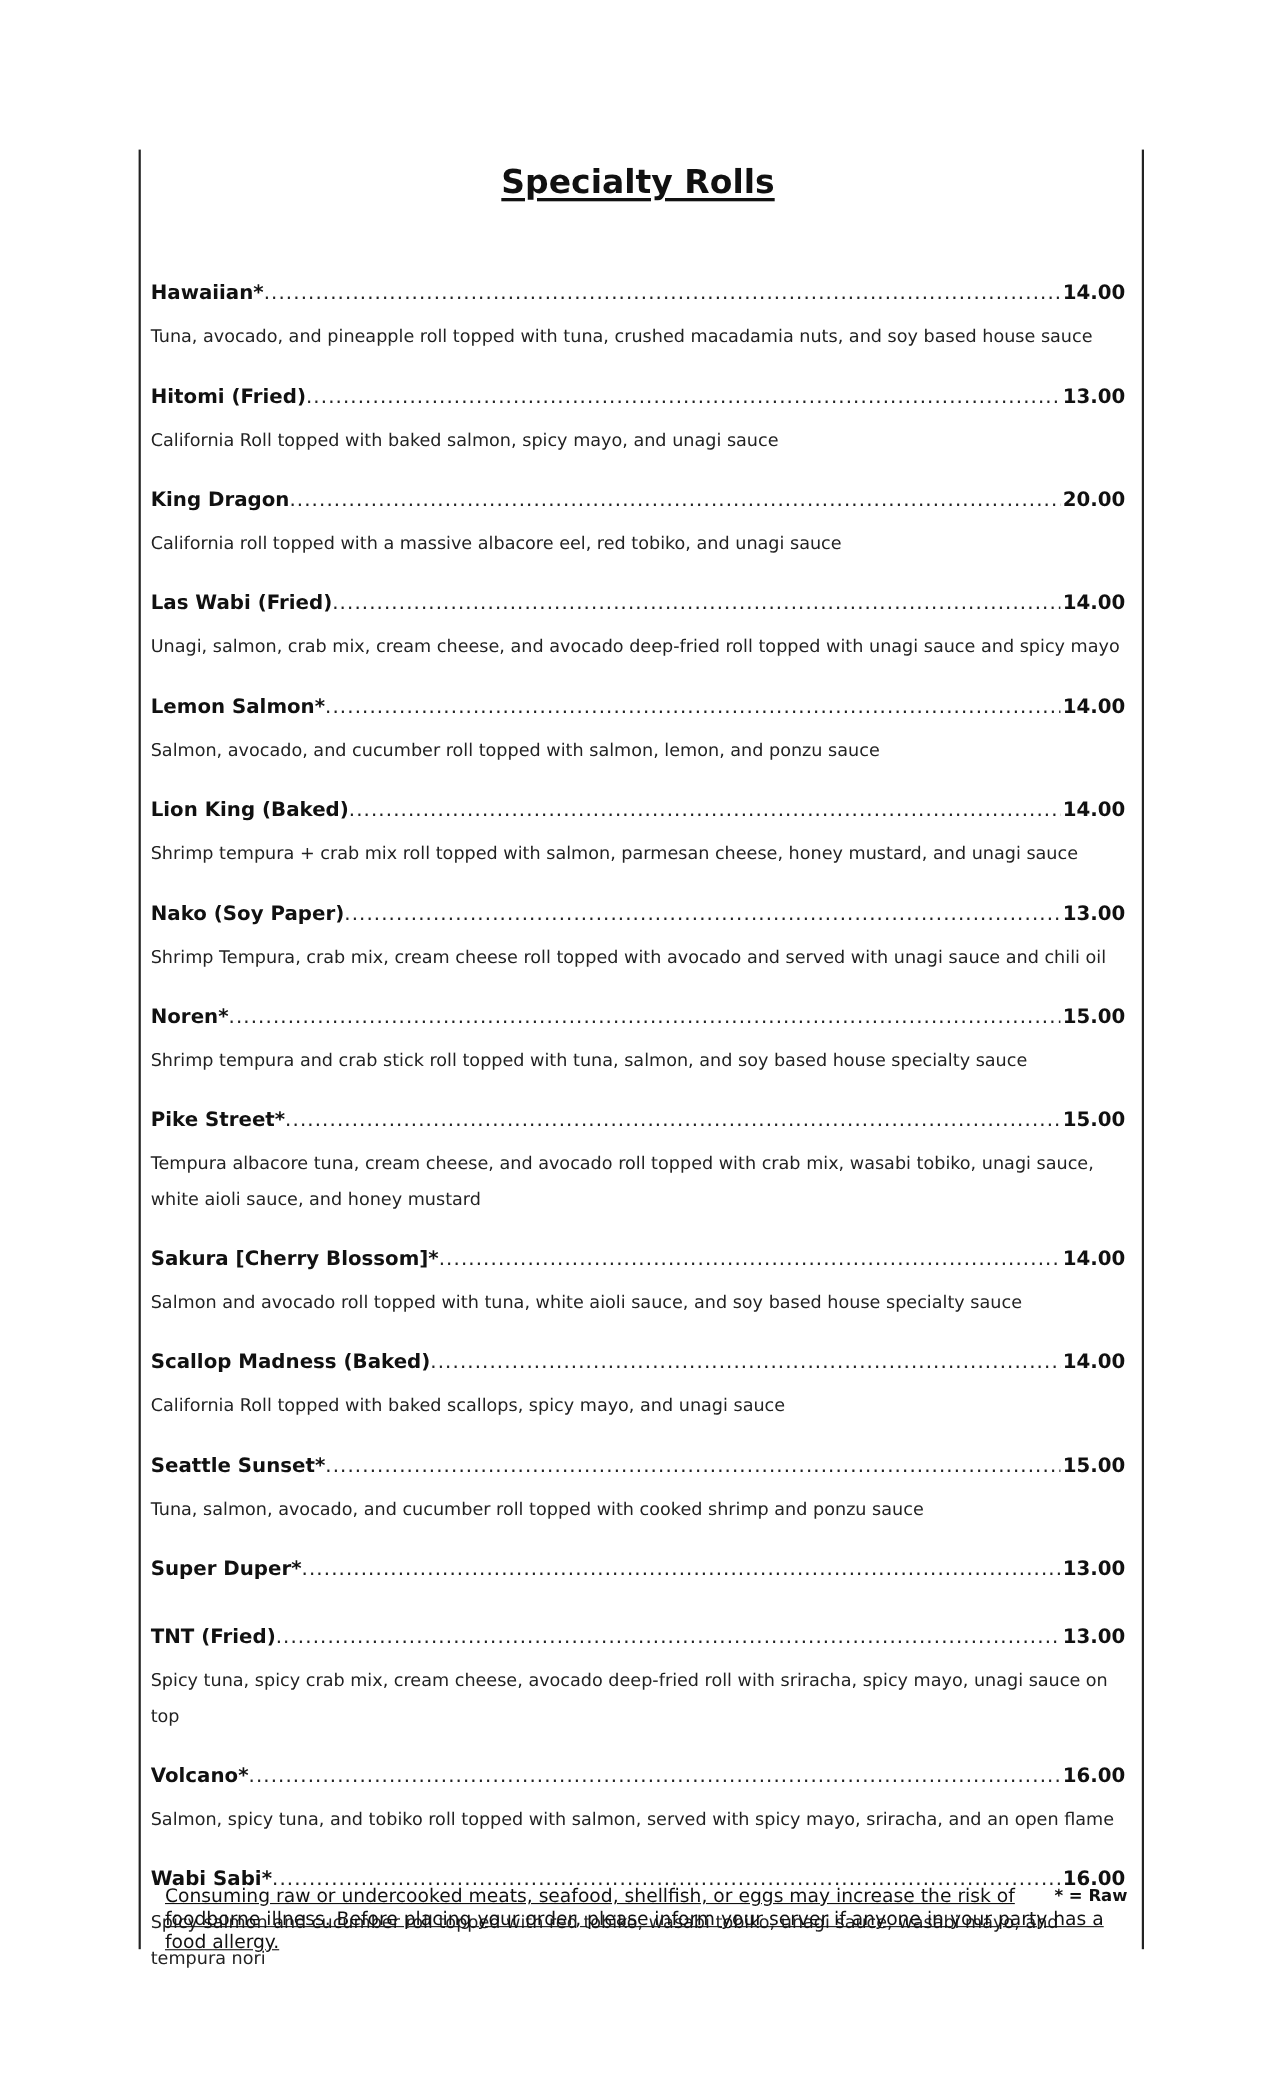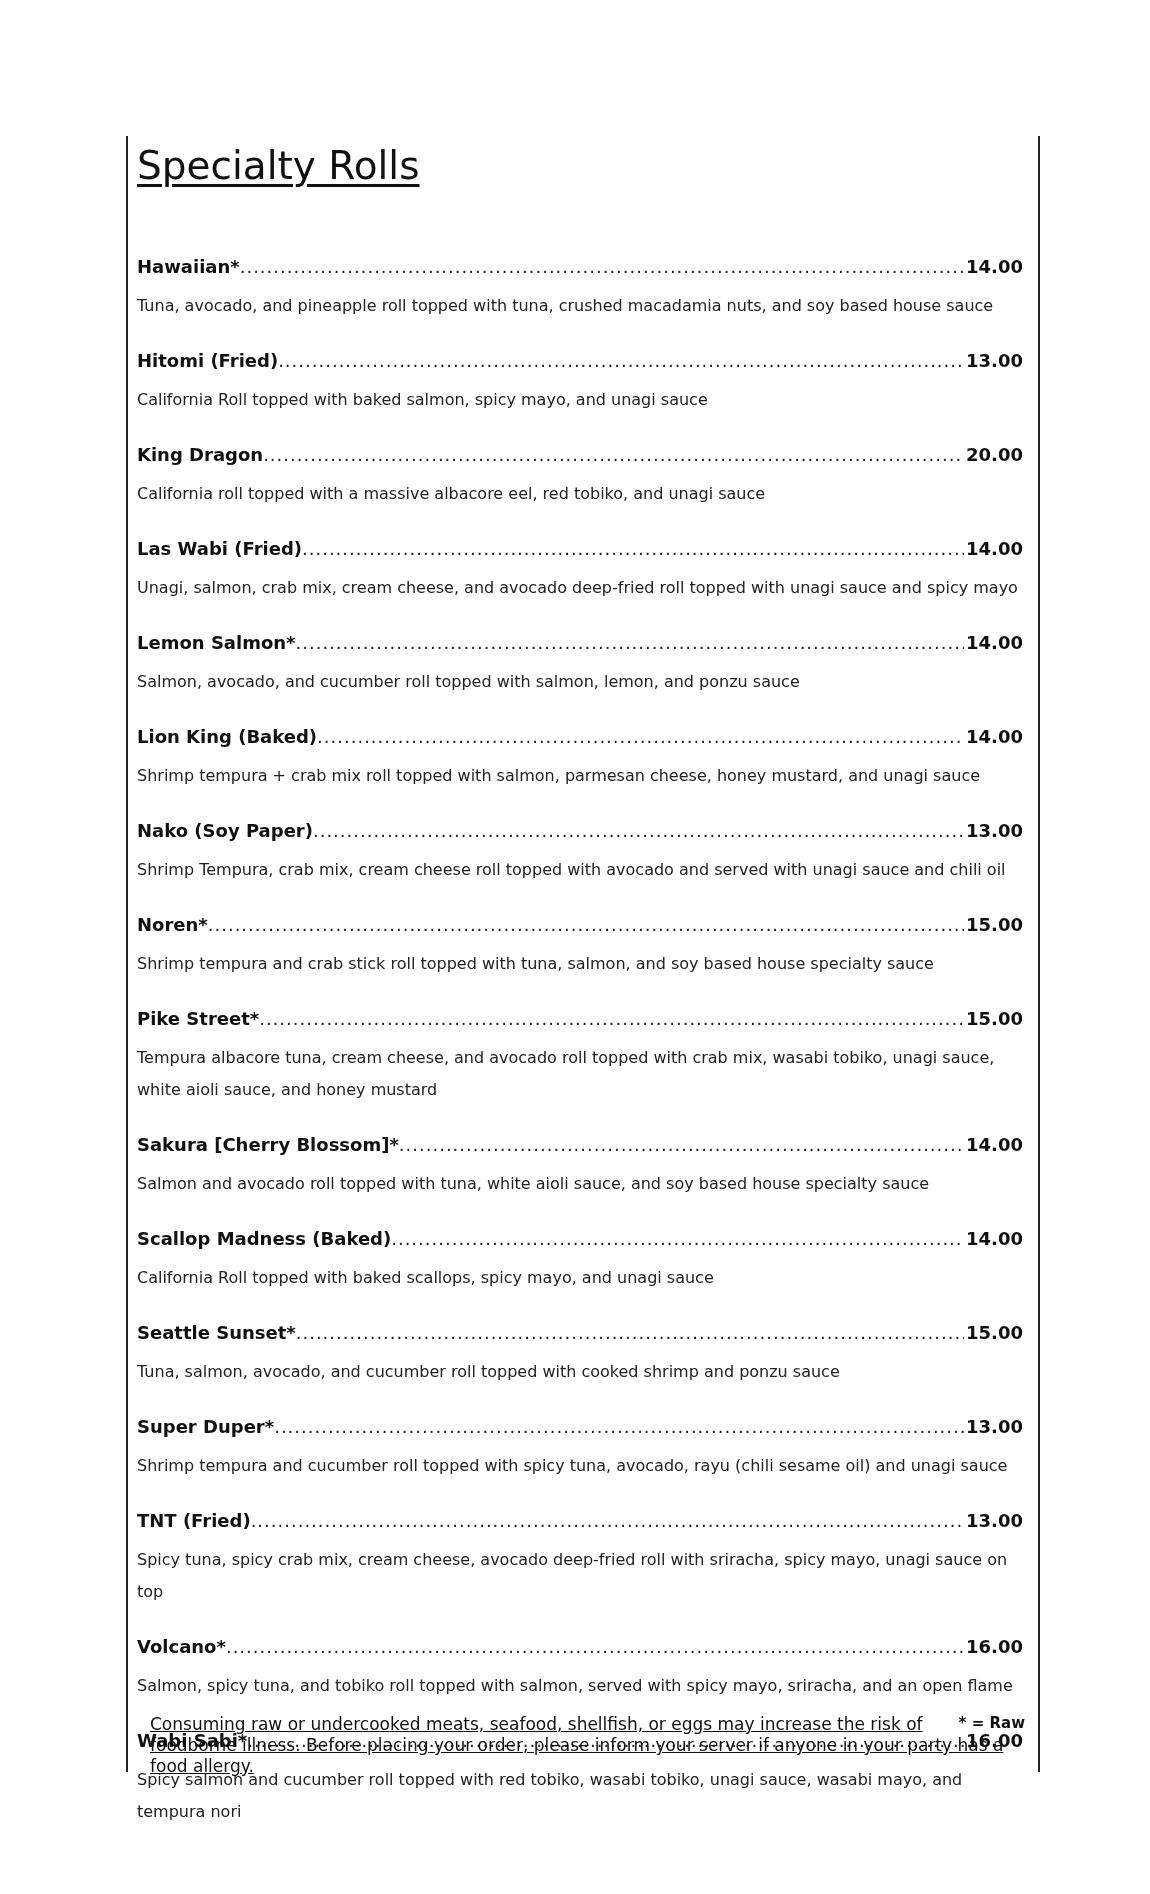--- a/index.html
+++ b/index.html
@@ -1,21 +1,21 @@
 <!DOCTYPE html>
 <html><head>
 <meta charset="utf-8">
 <style>
   html, body { margin: 0; padding: 0; background: #ffffff; }
   body { width: 1150px; height: 1894px; position: relative; font-family: "DejaVu Sans", "Liberation Sans", sans-serif; color: #111; }
   .page { position: absolute; left: 0; top: 0; width: 1150px; height: 1894px; }
   .rule-left { position: absolute; left: 126px; top: 136px; width: 2px; height: 1636px; background: #222; }
   .rule-right { position: absolute; left: 1038px; top: 136px; width: 2px; height: 1636px; background: #222; }
   .content { position: absolute; left: 137px; top: 146px; width: 886px; }
-  .title { font-size: 39px; font-weight: normal; text-decoration: underline; text-decoration-thickness: 3px; text-underline-offset: 5px; margin: 0; height: 40px; line-height: 40px; }
+  .title { font-size: 30px; font-weight: bold; text-decoration: underline; text-decoration-thickness: 3px; text-underline-offset: 5px; margin: 0; height: 40px; line-height: 40px; text-align: center; }
   .items { position: absolute; top: 82px; left: 0; width: 886px; }
   .item { margin-bottom: 0; margin-top: 28px; }
   .item-head { display: flex; align-items: baseline; height: 34px; font-size: 18px; font-weight: bold; white-space: nowrap; overflow: hidden; }
   .item-name { flex: 0 0 auto; }
   .leader { flex: 1 1 auto; overflow: hidden; font-weight: normal; letter-spacing: 1px; color: #222; }
   .leader::after { content: "................................................................................................................................................................................................................................................................"; }
   .item-price { flex: 0 0 auto; padding-left: 2px; }
   .item-desc { font-size: 16px; line-height: 32px; color: #222; margin-bottom: 20px; }
   .legend { position: absolute; left: 137px; top: 1668px; width: 888px; text-align: right; font-size: 15px; font-weight: bold; margin-top: 46px; }
   .disclaimer { position: absolute; left: 150px; top: 1714px; width: 862px; font-size: 17px; font-weight: normal; line-height: 21px; text-decoration: underline; }
@@ -126,21 +126,20 @@
             <span class="item-price">15.00</span>
           </div>
         <div class="item-desc">Tuna, salmon, avocado, and cucumber roll topped with cooked shrimp and ponzu sauce</div>
       </div>
       <div class="item">
         <div class="item-head">
             <span class="item-name">Super Duper* </span>
             <span class="leader"></span>
             <span class="item-price">13.00</span>
           </div>
-        <div class="item-desc">Shrimp tempura and cucumber roll topped with spicy tuna, avocado, rayu (chili sesame oil) and unagi sauce</div>
       </div>
       <div class="item">
         <div class="item-head">
             <span class="item-name">TNT (Fried) </span>
             <span class="leader"></span>
             <span class="item-price">13.00</span>
           </div>
         <div class="item-desc">Spicy tuna, spicy crab mix, cream cheese, avocado deep-fried roll with sriracha, spicy mayo, unagi sauce on top</div>
       </div>
       <div class="item">

